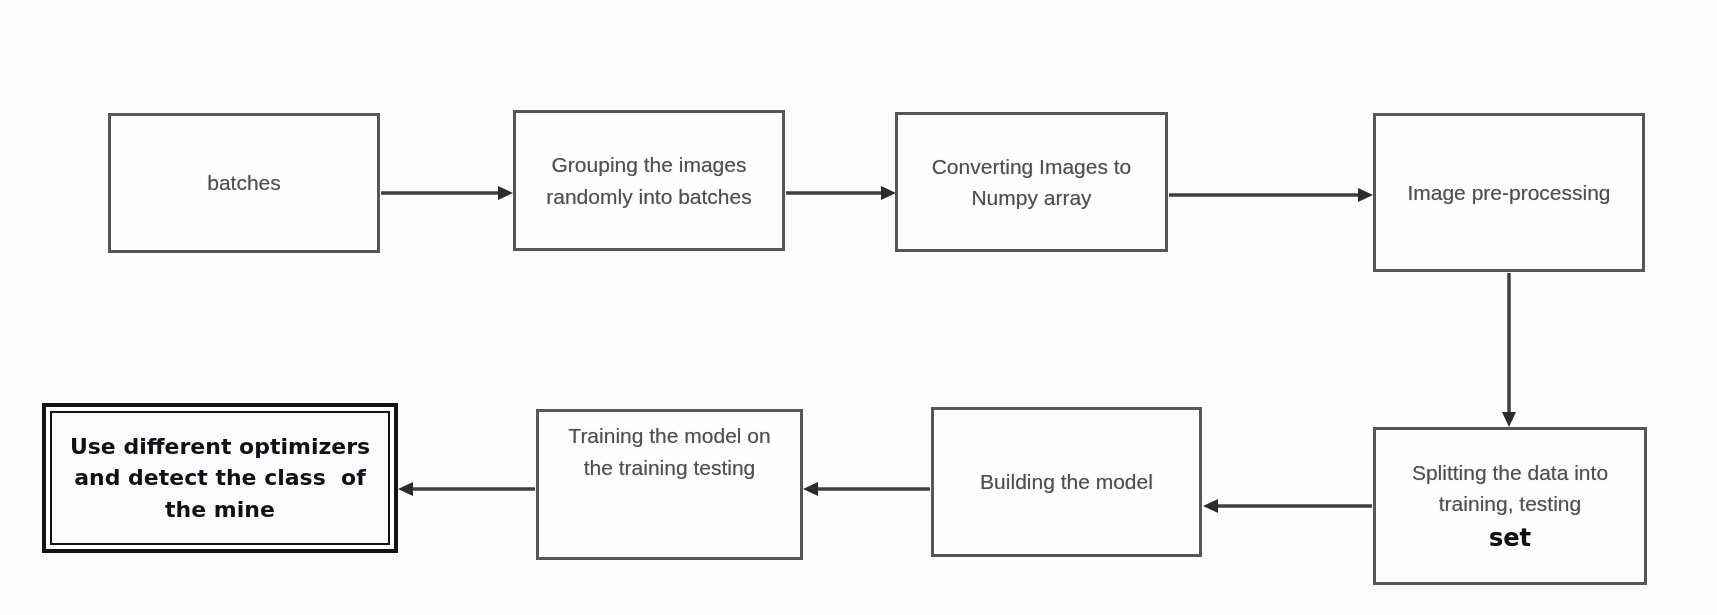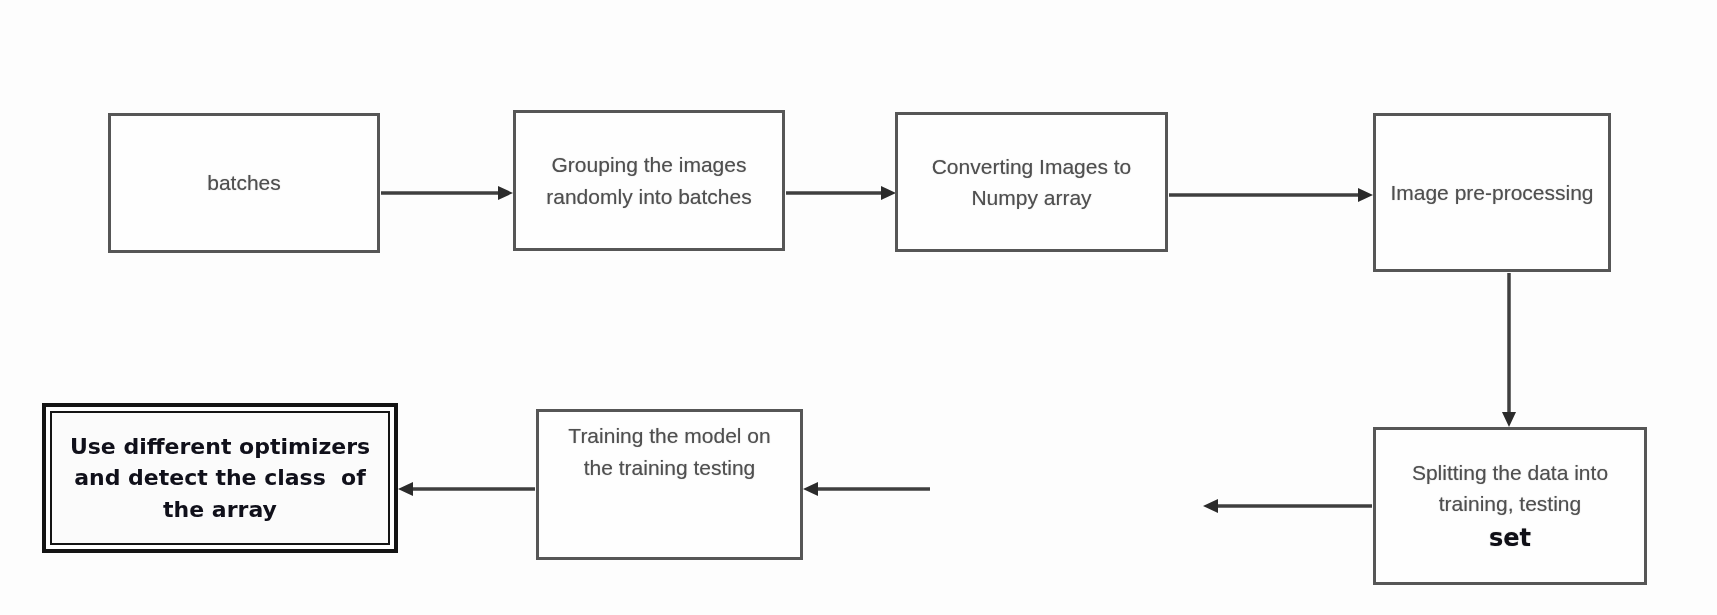--- a/index.html
+++ b/index.html
@@ -32,21 +32,21 @@
   .edited {
     color: #0f0f16;
     font-weight: 700;
     font-family: "DejaVu Sans", sans-serif;
     text-shadow: none;
     font-size: 22px;
   }
   #box-loading       { left: 108px;  top: 113px; width: 272px; height: 140px; }
   #box-grouping      { left: 513px;  top: 110px; width: 272px; height: 141px; }
   #box-converting    { left: 895px;  top: 112px; width: 273px; height: 140px; }
-  #box-preprocessing { left: 1373px; top: 113px; width: 238px; height: 159px; }
+  #box-preprocessing { left: 1373px; top: 113px; width: 272px; height: 159px; }
   #box-splitting     { left: 1373px; top: 427px; width: 274px; height: 158px; }
   #box-building      { left: 931px;  top: 407px; width: 271px; height: 150px; }
   #box-training      { left: 536px;  top: 409px; width: 267px; height: 151px;
                        justify-content: flex-start; padding-top: 8px; }
   #box-optimizers {
     left: 42px; top: 403px; width: 356px; height: 150px;
     border: 4px solid #141414;
     box-shadow: inset 0 0 0 4px #ffffff, inset 0 0 0 6px #141414;
     background: #fbfbfb;
   }
@@ -119,25 +119,28 @@
   <div class="box" id="box-preprocessing">
     <div class="ln">Image pre-processing</div>
   </div>
 
   <div class="box" id="box-splitting">
     <div class="ln">Splitting the data into</div>
     <div class="ln">training, testing</div>
     <div class="ln edited" style="font-size:24px;">set</div>
   </div>
 
+  <div class="box" id="box-building">
+    <div class="ln">Building the model</div>
+  </div>
 
   <div class="box" id="box-training">
     <div class="ln">Training the model on</div>
     <div class="ln">the training testing</div>
   </div>
 
   <div class="box" id="box-optimizers">
     <div class="ln">Use different optimizers</div>
     <div class="ln">and detect the class  of</div>
-    <div class="ln">the array</div>
+    <div class="ln">the mine</div>
   </div>
 
 </div>
 
 </body></html>

